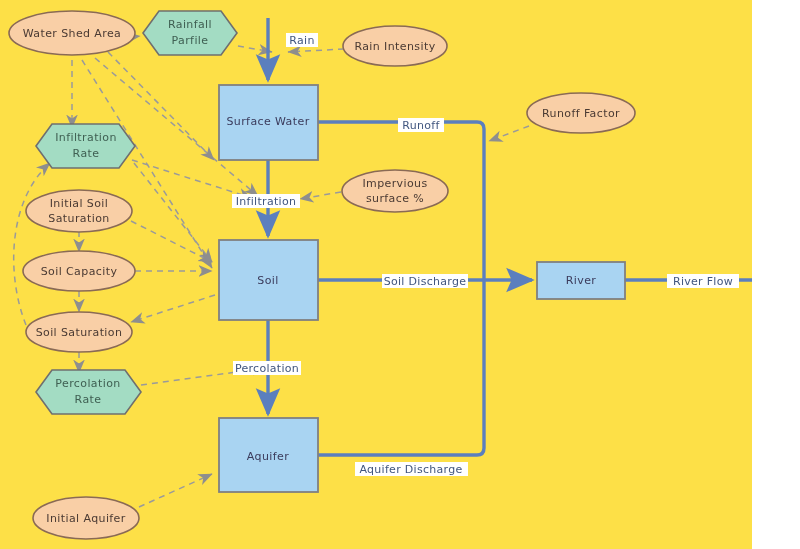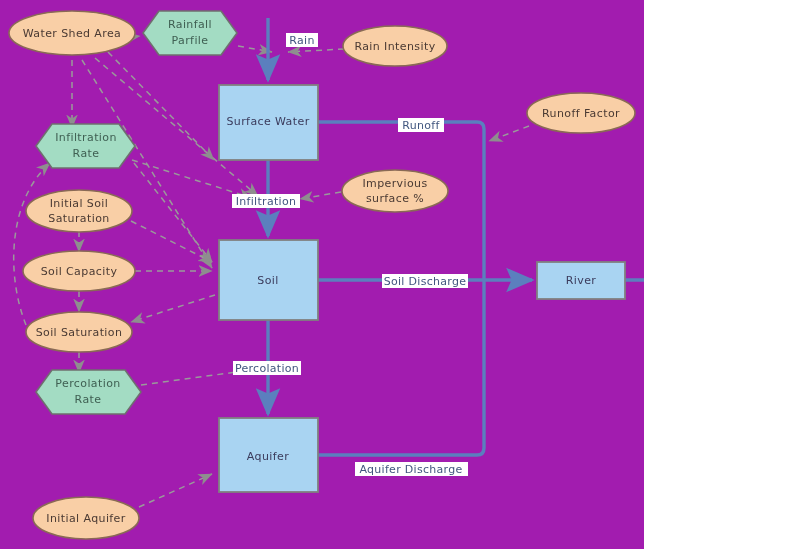--- a/index.html
+++ b/index.html
@@ -6,23 +6,23 @@
   html, body {
     margin: 0;
     padding: 0;
     background: #ffffff;
   }
   body {
     font-family: "DejaVu Sans", sans-serif;
   }
   #diagram-canvas {
     position: relative;
-    width: 644px;
+    width: 752px;
     height: 549px;
-    background: #a21caf;
+    background: #fde047;
     overflow: hidden;
   }
   svg#diagram-svg {
     display: block;
     width: 800px;
     height: 549px;
   }
   .shape-process {
     fill: #a9d4f2;
     stroke: #808080;

